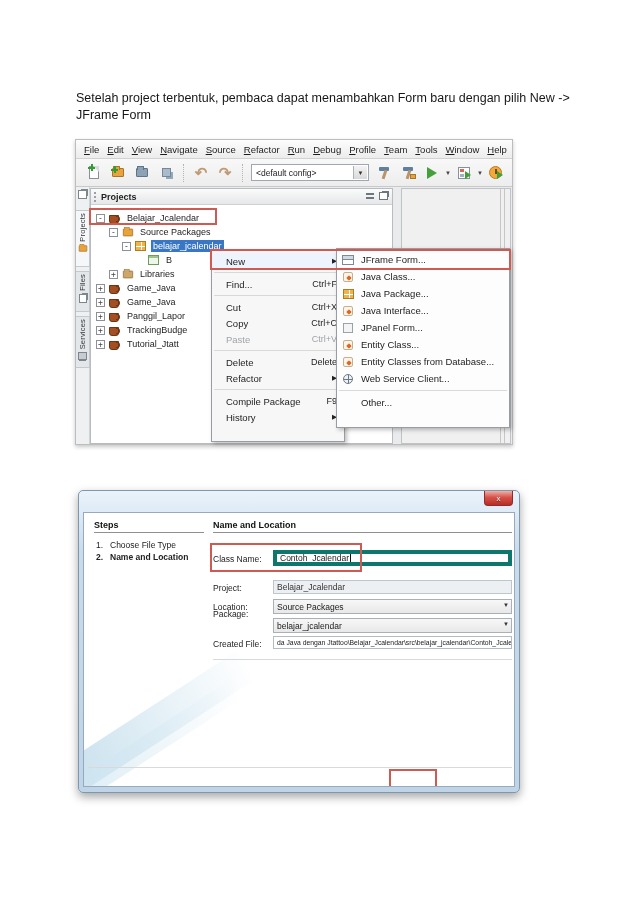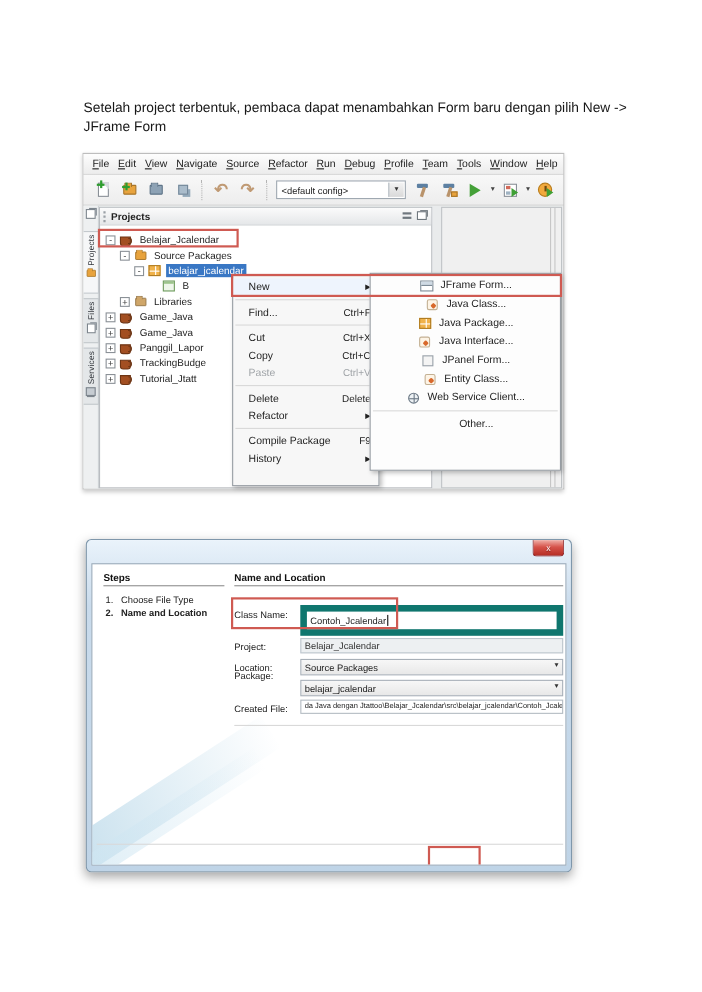--- a/index.html
+++ b/index.html
@@ -74,21 +74,21 @@
   .citem { height:16px; display:flex; align-items:center; padding:0 7px 0 14px; color:#1d1d1d; }
   .citem .lbl { flex:1; }
   .citem .sc { color:#1d1d1d; font-size:9px; }
   .citem.dis, .citem.dis .sc { color:#a0a4a8; }
   .citem.hl { background:#eef4fd; }
   .csep { border-top:1px solid #d9d9d9; margin:3px 2px; }
   .subarrow { font-size:6.5px; color:#222; margin-left:4px; }
 
   .smenu { position:absolute; left:260px; top:108px; width:174px; height:180px; background:#fdfdfd;
            border:1px solid #979da3; box-shadow:2px 2px 4px rgba(0,0,0,.25); z-index:6; padding:2px 0; font-size:9.5px; }
-  .sitem { height:17px; display:flex; align-items:center; padding:0 4px; color:#1d1d1d;justify-content:center; }
+  .sitem { height:17px; display:flex; align-items:center; padding:0 4px; color:#1d1d1d; }
   .sitem .micon { width:14px; height:13px; margin-right:6px; display:flex; align-items:center; justify-content:center; flex:none; }
 
   
   .redbox { position:absolute; border:2px solid #cf5a52; z-index:10; pointer-events:none; }
 
   
   .dtitle { position:absolute; left:0; top:0; right:0; height:21px; display:flex; align-items:center; padding-left:7px; }
   .dtitle .ttext { font-size:9px; color:#1b3a55; margin-left:5px; }
   .dclose { position:absolute; right:6px; top:0px; width:29px; height:15px; border:1px solid #93292b; border-top:none;
             border-radius:0 0 4px 4px; background:linear-gradient(#f0b0a8,#d6534a 45%,#b52d24);
@@ -96,21 +96,21 @@
   .dinner { position:absolute; left:4px; top:21px; width:432px; height:275px; background:#fff; border:1px solid #97a9ba; overflow:hidden; }
 
   .steps-hdr { position:absolute; left:10px; top:7px; font-size:9px; font-weight:bold; color:#111; }
   .hr { position:absolute; border-top:1px solid #8f8f8f; height:0; }
   .hr.light { border-top:1px solid #d9d9d9; }
   .stepline { position:absolute; font-size:8.5px; color:#222; }
 
   .sec-hdr { position:absolute; left:129px; top:7px; font-size:9px; font-weight:bold; color:#111; }
   .flabel { position:absolute; left:129px; font-size:8.5px; color:#222; }
   .ffield { position:absolute; left:189px; width:239px; font-size:8.5px; display:flex; align-items:center; padding:0 3px; white-space:nowrap; overflow:hidden; }
-  .ffield.text { height:28px; background:#fff; border:6px solid #0f766e; }
+  .ffield.text { height:16px; background:#fff; border:4px solid #0f766e; }
   .ffield.ro { height:14px; background:#edf0f2; border:1px solid #bdc6cd; color:#333; }
   .ffield.cb { height:15px; background:linear-gradient(#f7f7f7,#e8e8e8); border:1px solid #a8b0b8; position:absolute; }
   .ffield.cb .cbtn2 { position:absolute; right:2px; top:2px; font-size:6px; color:#333; }
   .ffield.small { height:13px; font-size:6.8px; background:#fff; border:1px solid #b4bcc3; color:#222; }
   .caret { display:inline-block; width:1px; height:10px; background:#111; margin-left:1px; }
 
   .swoosh { position:absolute; pointer-events:none; }
 
   .dbtn { position:absolute; height:16px; border:1px solid #8f8f8f; border-radius:3px;
           background:linear-gradient(#fefefe,#e3e3e3); font-size:8.5px; color:#1d1d1d;
@@ -418,20 +418,26 @@
       <span>JPanel Form...</span>
     </div>
     <div class="sitem">
       <span class="micon">
           <span class="classico"></span>
         </span>
       <span>Entity Class...</span>
     </div>
     <div class="sitem">
       <span class="micon">
+          <span class="classico"></span>
+        </span>
+      <span>Entity Classes from Database...</span>
+    </div>
+    <div class="sitem">
+      <span class="micon">
           <span class="globe"></span>
         </span>
       <span>Web Service Client...</span>
     </div>
     <div class="csep"></div>
     <div class="sitem">
       <span class="micon"></span>
       <span>Other...</span>
     </div>
   </div>

